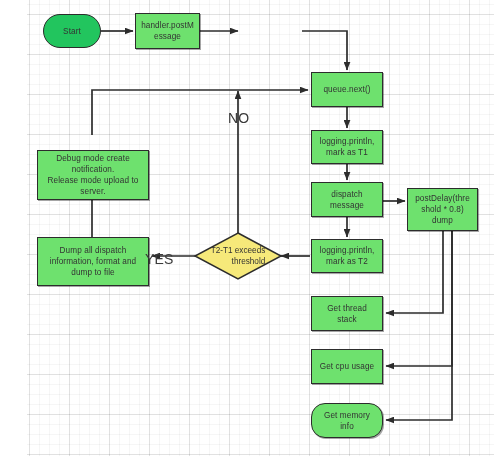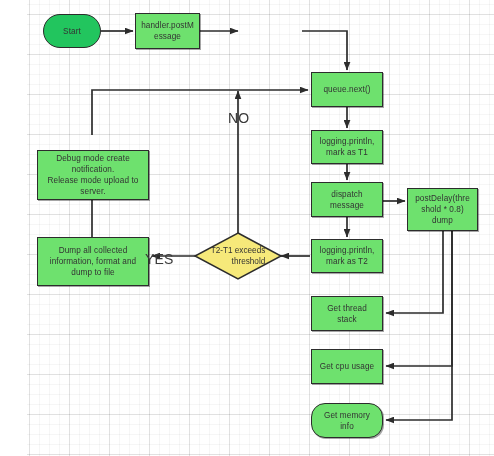--- a/index.html
+++ b/index.html
@@ -149,21 +149,21 @@
 
   <div class="decision-wrap" style="left:193px;top:231px;width:90px;height:50px;">
     <svg width="90" height="50" viewBox="0 0 90 50" xmlns="http://www.w3.org/2000/svg">
       <polygon points="45,2 88,25 45,48 2,25" fill="#f6e97a" stroke="#2c2c2c" stroke-width="1.5"></polygon>
     </svg>
     <div class="decision-label">T2-T1 exceeds
 threshold</div>
   </div>
 
   <div class="node proc" style="left:37px;top:237px;width:112px;height:49px;">
-    <span>Dump all collected
+    <span>Dump all dispatch
 information, format and
 dump to file</span>
   </div>
 
   <div class="node proc" style="left:37px;top:150px;width:112px;height:50px;">
     <span>Debug mode create
 notification.
 Release mode upload to
 server.</span>
   </div>

